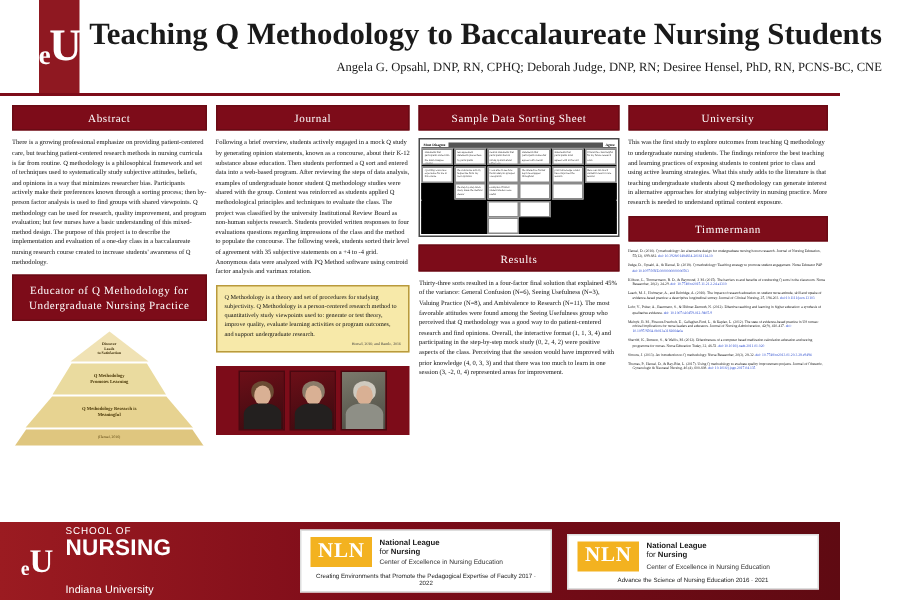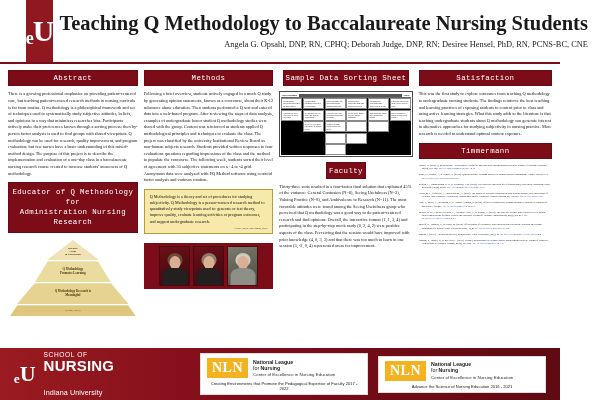--- a/index.html
+++ b/index.html
@@ -79,28 +79,28 @@
     gap: 6px;
     background: #ffffff;
   }
   .col {
     display: flex;
     flex-direction: column;
     gap: 5px;
   }
   .col-1 { width: 142px; }
   .col-2 { width: 142px; }
-  .col-3 { width: 146px; align-items: center; }
+  .col-3 { width: 146px; }
   .col-4 { width: 146px; }
 
   .section-head {
     background: #7d0c19;
     color: #ffffff;
     text-align: center;
-    font-family: Liberation Mono, monospace;
+    font-family: Liberation Serif, serif;
     font-size: 7.4px;
     letter-spacing: 0.4px;
     padding: 3.2px 2px;
     border: 1px solid #6a0a14;
   }
   .section-head.tall { padding: 4.6px 2px; line-height: 1.35; }
 
   .para {
     font-family: "Liberation Serif", serif;
     font-size: 4.35px;
@@ -348,21 +348,21 @@
   </div>
 
   <div class="body-area">
 
     <div class="col col-1">
       <div class="section-head">Abstract</div>
       <div class="para">There is a growing professional emphasize on providing patient-centered care, but teaching patient-centered research methods in nursing curricula is far from routine. Q methodology is a philosophical framework and set of techniques used to systematically study subjective attitudes, beliefs, and opinions in a way that minimizes researcher bias. Participants actively make their preferences known through a sorting process; then by-person factor analysis is used to find groups with shared viewpoints. Q methodology can be used for research, quality improvement, and program evaluation; but few nurses have a basic understanding of this mixed-method design. The purpose of this project is to describe the implementation and evaluation of a one-day class in a baccalaureate nursing research course created to increase students' awareness of Q methodology.</div>
 
       <div class="section-head tall">
         <div>Educator of Q Methodology for</div>
-        <div>Administration Nursing Research</div>
+        <div>Undergraduate Nursing Practice</div>
       </div>
 
       <div class="pyramid-wrap">
         <div class="tier tier-1">
           <div class="tier-1-label" style="white-space:pre-line;">Discover
 Leads
 to Satisfaction</div>
         </div>
         <div class="trap trap-2">
           <div class="trap-label" style="white-space:pre-line;">Q Methodology
@@ -372,21 +372,21 @@
           <div class="trap-label" style="white-space:pre-line;">Q Methodology Research is
 Meaningful</div>
         </div>
         <div class="trap trap-4">
           <div class="trap-label">(Hensel, 2016)</div>
         </div>
       </div>
     </div>
 
     <div class="col col-2">
-      <div class="section-head">Methods</div>
+      <div class="section-head">Journal</div>
       <div class="para">Following a brief overview, students actively engaged in a mock Q study by generating opinion statements, known as a concourse, about their K-12 substance abuse education. Then students performed a Q sort and entered data into a web-based program. After reviewing the steps of data analysis, examples of undergraduate honor student Q methodology studies were shared with the group. Content was reinforced as students applied Q methodological principles and techniques to evaluate the class. The project was classified by the university Institutional Review Board as non-human subjects research. Students provided written responses to four evaluations questions regarding impressions of the class and the method to populate the concourse. The following week, students sorted their level of agreement with 35 subjective statements on a +4 to -4 grid. Anonymous data were analyzed with PQ Method software using centroid factor analysis and varimax rotation.</div>
 
       <div class="callout">
         <div class="para">Q Methodology is a theory and set of procedures for studying subjectivity. Q Methodology is a person-centered research method to quantitatively study viewpoints used to:  generate or test theory, improve quality, evaluate learning activities or program outcomes, and support undergraduate research.</div>
         <div class="src">Hensel, 2016; and Ramlo, 2016</div>
       </div>
 
       <div class="photo-strip">
         <div class="photo p1">
             <div class="hair"></div>
@@ -446,26 +446,26 @@
 
           <div class="cell blank"></div>
           <div class="cell blank"></div>
           <div class="cell"></div>
           <div class="cell blank"></div>
           <div class="cell blank"></div>
           <div class="cell blank"></div>
         </div>
       </div>
 
-      <div class="section-head">Faculty</div>
+      <div class="section-head">Results</div>
       <div class="para">Thirty-three sorts resulted in a four-factor final solution that explained 45% of the variance: General Confusion (N=6), Seeing Usefulness (N=3), Valuing Practice (N=8), and Ambivalence to Research (N=11).  The most favorable attitudes were found among the Seeing Usefulness group who perceived that Q methodology was a good way to do patient-centered research and find opinions. Overall, the interactive format (1, 1, 3, 4) and participating in the step-by-step mock study (0, 2, 4, 2) were positive aspects of the class. Perceiving that the session would have improved with prior knowledge (4, 0, 3, 3) and that there was too much to learn in one session (3, -2, 0, 4) represented areas for improvement.</div>
     </div>
 
     <div class="col col-4">
-      <div class="section-head">Satisfaction</div>
+      <div class="section-head">University</div>
       <div class="para">This was the first study to explore outcomes from teaching Q methodology to undergraduate nursing students. The findings reinforce the best teaching and learning practices of exposing students to content prior to class and using active learning strategies. What this study adds to the literature is that teaching undergraduate students about Q methodology can generate interest in alternative approaches for studying subjectivity in nursing practice. More research is needed to understand optimal content exposure.</div>
 
       <div class="section-head">Timmermann</div>
       <div class="refs">
         <div class="ref"><span>Hensel, D. (2016). Q methodology: An alternative design for undergraduate nursing honors research. Journal of Nursing Education, 55(12), 699-682. </span><span class="doi">doi: 10.3928/01484834-20161114-10</span></div>
         <div class="ref"><span>Judge, D., Opsahl, A., &amp; Hensel, D. (2018). Q methodology: Teaching strategy to promote student engagement. Nurse Educator PAP </span><span class="doi">doi:10.1097/NNE.0000000000000563</span></div>
         <div class="ref"><span>Kilfoon, L., Timmermann, R. D., &amp; Raymond, J. M. (2015). The barriers to and benefits of conducting Q sorts in the classroom. Nurse Researcher, 20(2), 24-29. </span><span class="doi">doi: 10.7748/nr2015.11.21.2.24.e1310</span></div>
         <div class="ref"><span>Leach, M. J., Hofmeyer, A., and Bobridge, A. (2016). The impact of research education on student nurse attitude, skill and uptake of evidence-based practice: a descriptive longitudinal survey. Journal of Clinical Nursing, 25, 194-203. </span><span class="doi">doi:10.1111/jocn.13103</span></div>
         <div class="ref"><span>Lohr, V., Polter, A., Beermann, S., &amp; Hübner-Demuth, N. (2012). Effective teaching and learning in higher education: a synthesis of qualitative evidence. </span><span class="doi">doi: 10.1007/s10459-012-9405-9</span></div>
         <div class="ref"><span>Melnyk, B. M., Fineout-Overholt, E., Gallagher-Ford, L., &amp; Kaplan, L. (2012). The state of evidence-based practice in US nurses: critical implications for nurse leaders and educators. Journal of Nursing Administration, 42(9), 410-417. </span><span class="doi">doi: 10.1097/NNA.0b013e3182664e0a</span></div>

